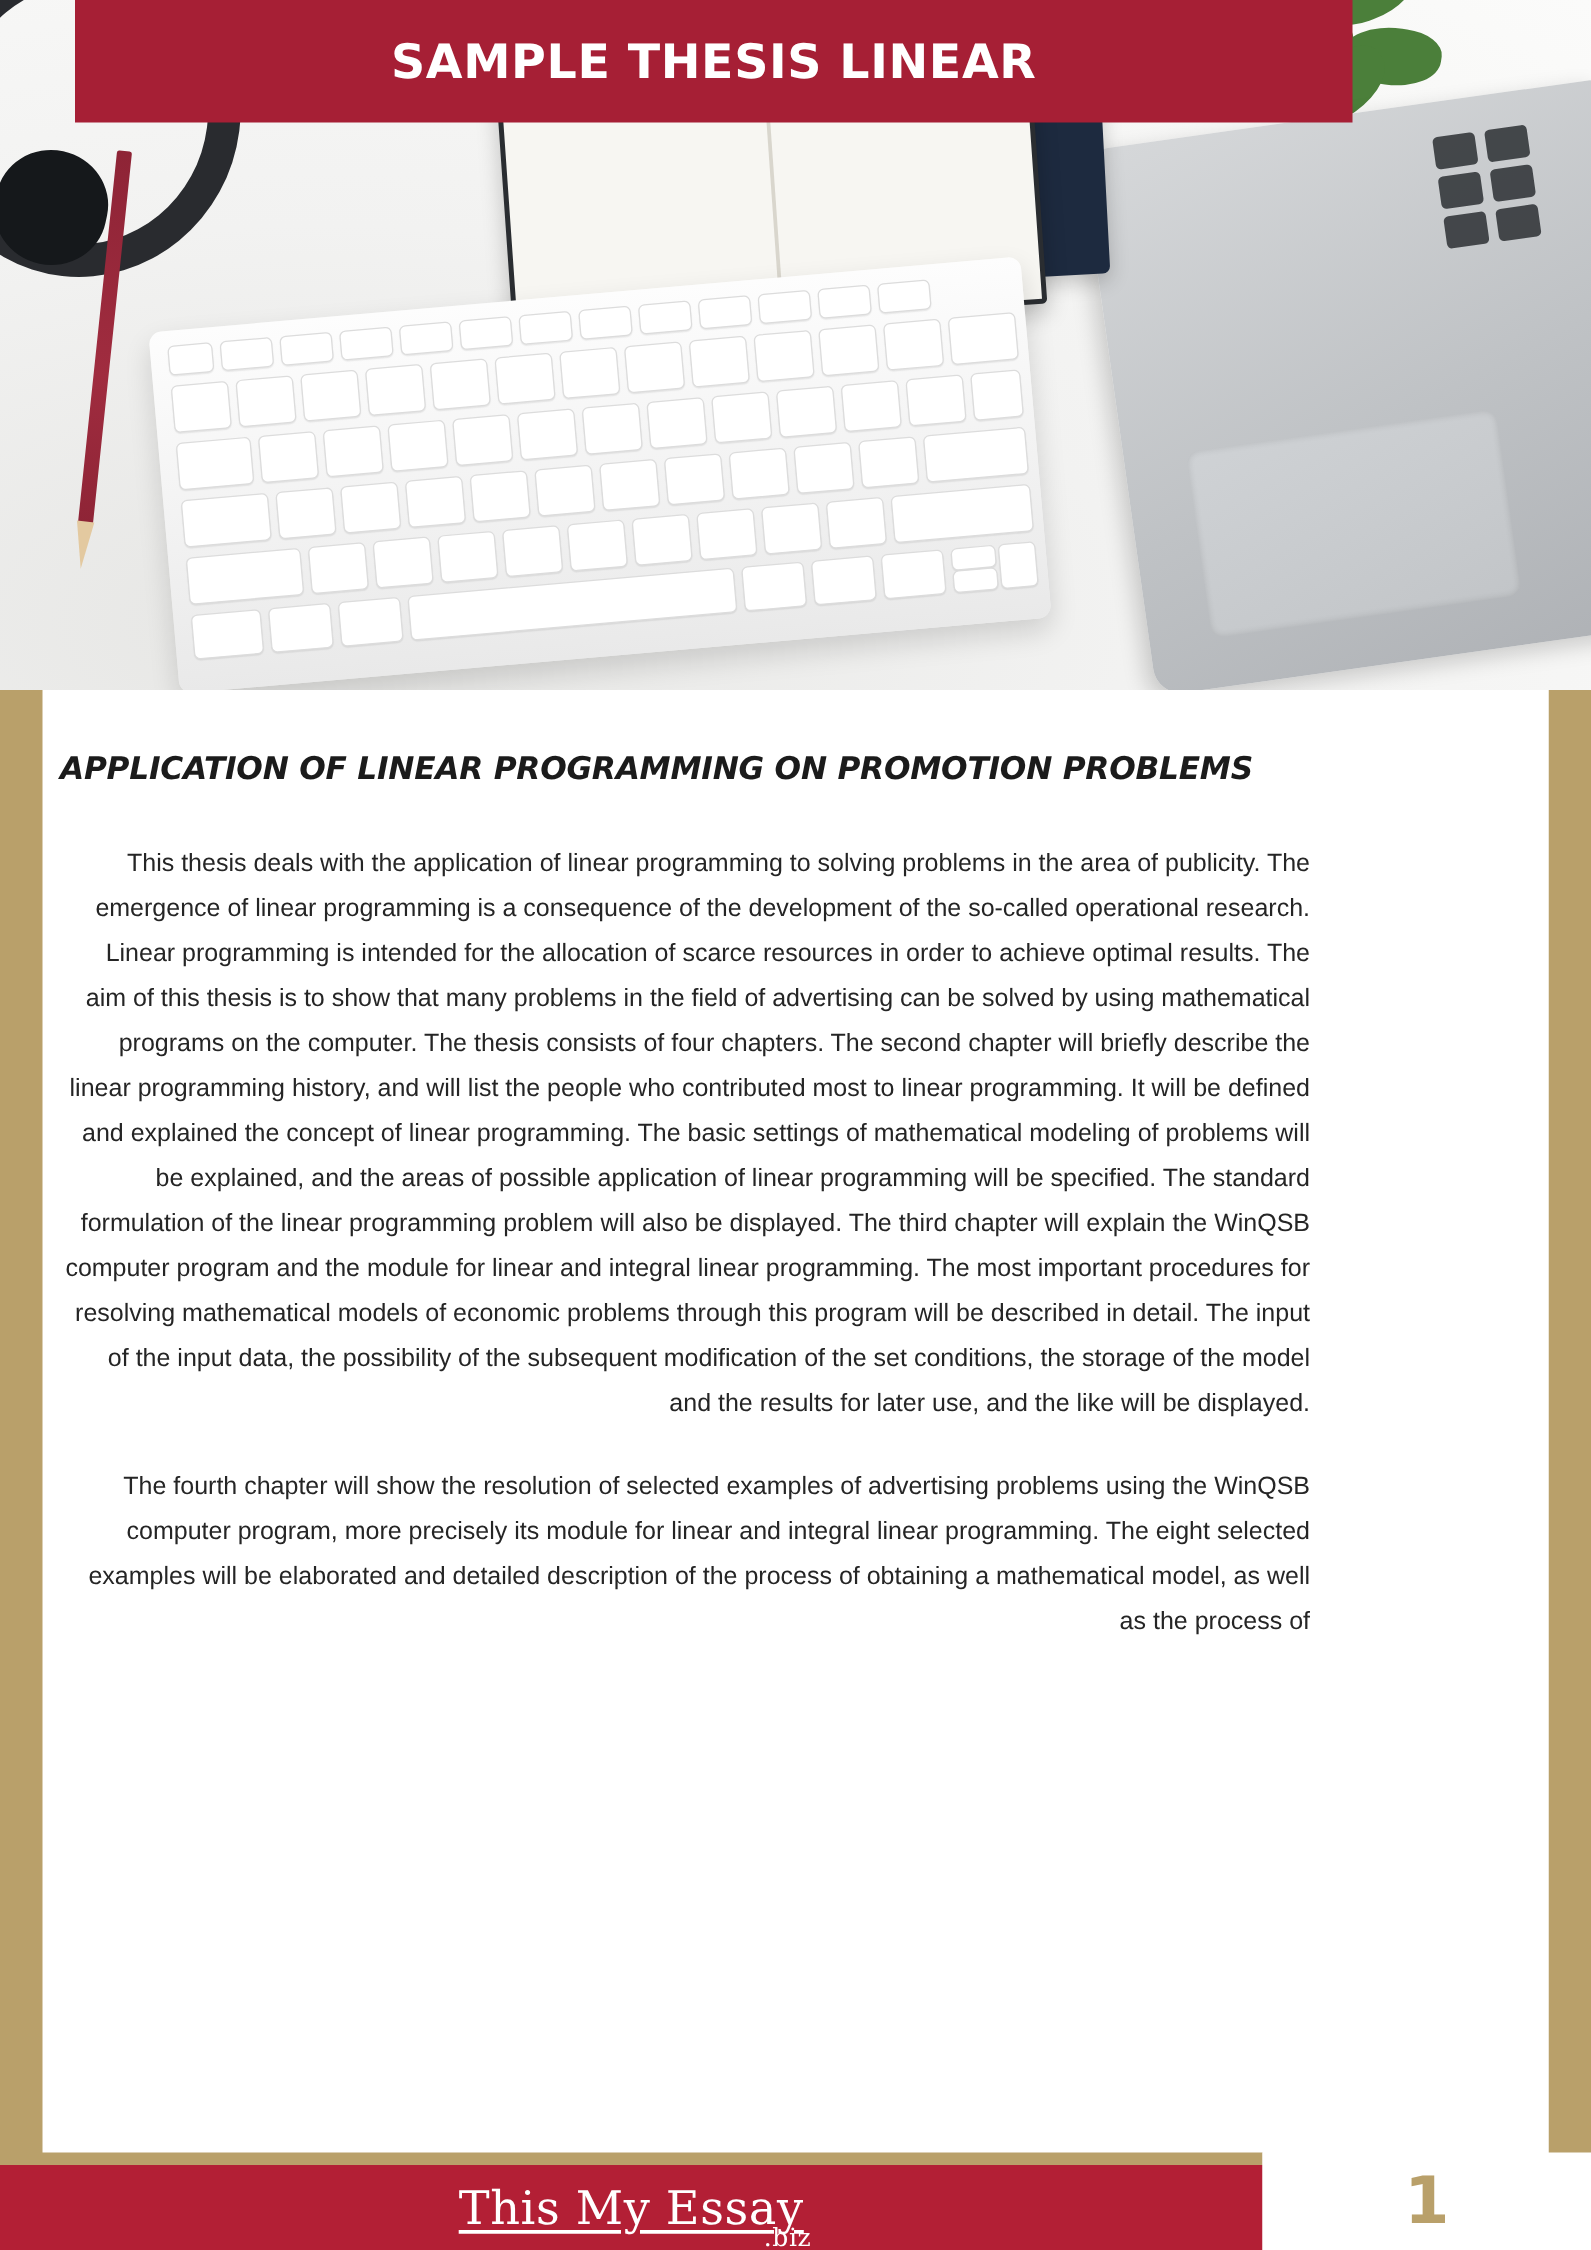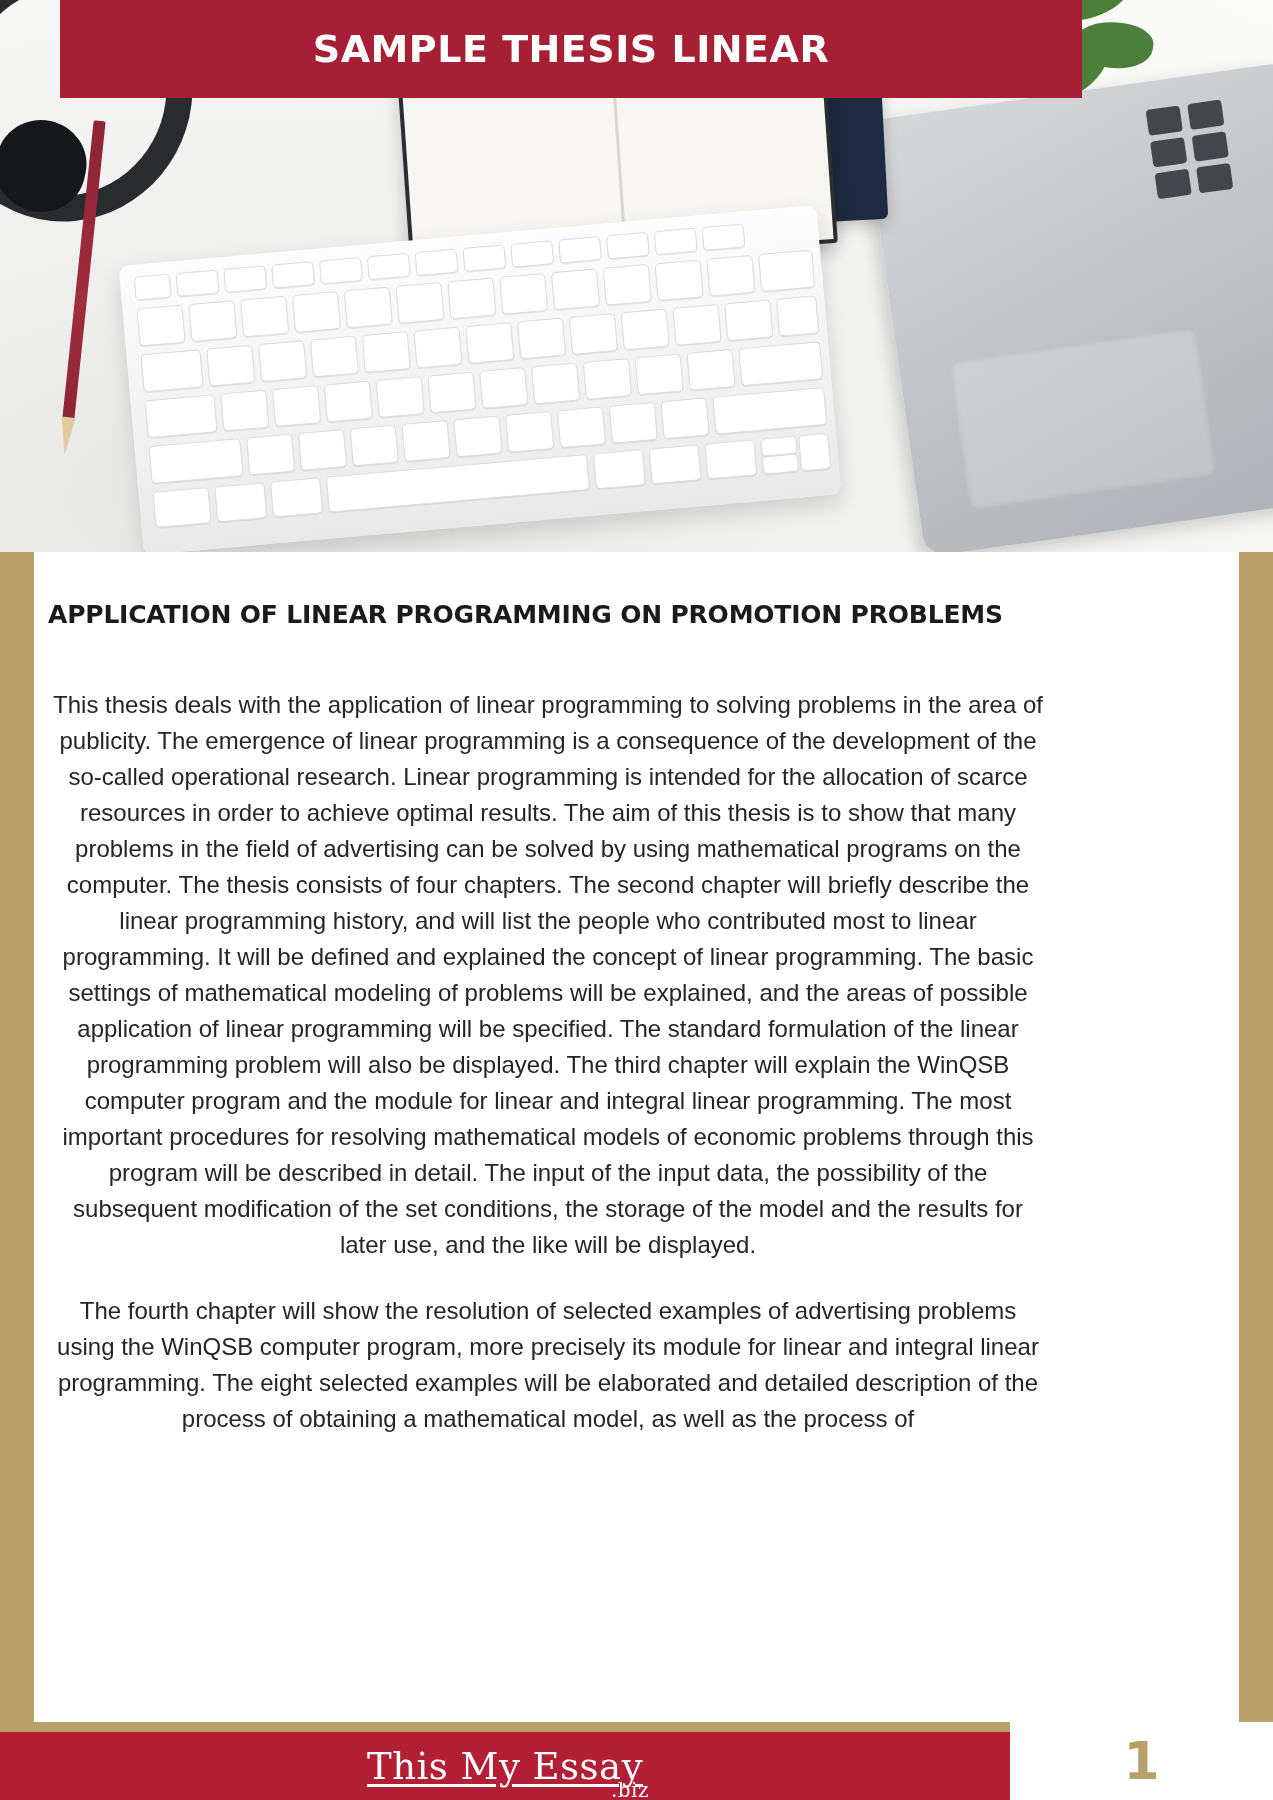--- a/index.html
+++ b/index.html
@@ -200,33 +200,34 @@
   }
 
   
   .content {
     position: absolute;
     left: 48px;
     top: 600px;
     width: 1000px;
   }
   .doc-title {
-    margin: 0 0 58px 0;
+    margin: 0 0 44px 0;
     font-size: 25px;
     font-weight: bold;
     color: #1b1b1b;
     letter-spacing: -0.2px;
     font-family: "DejaVu Sans", sans-serif;
+    font-style: italic;
   }
   .para {
     margin: 0 0 30px 0;
-    font-size: 24px;
+    font-size: 20px;
     line-height: 36px;
     color: #252525;
-    text-align: center;
+    text-align: right;
     font-family: "Liberation Sans", sans-serif;
   }
 
   
   .footer {
     position: absolute;
     left: 0; bottom: 0;
     width: 1273px;
     height: 78px;
     z-index: 6;

